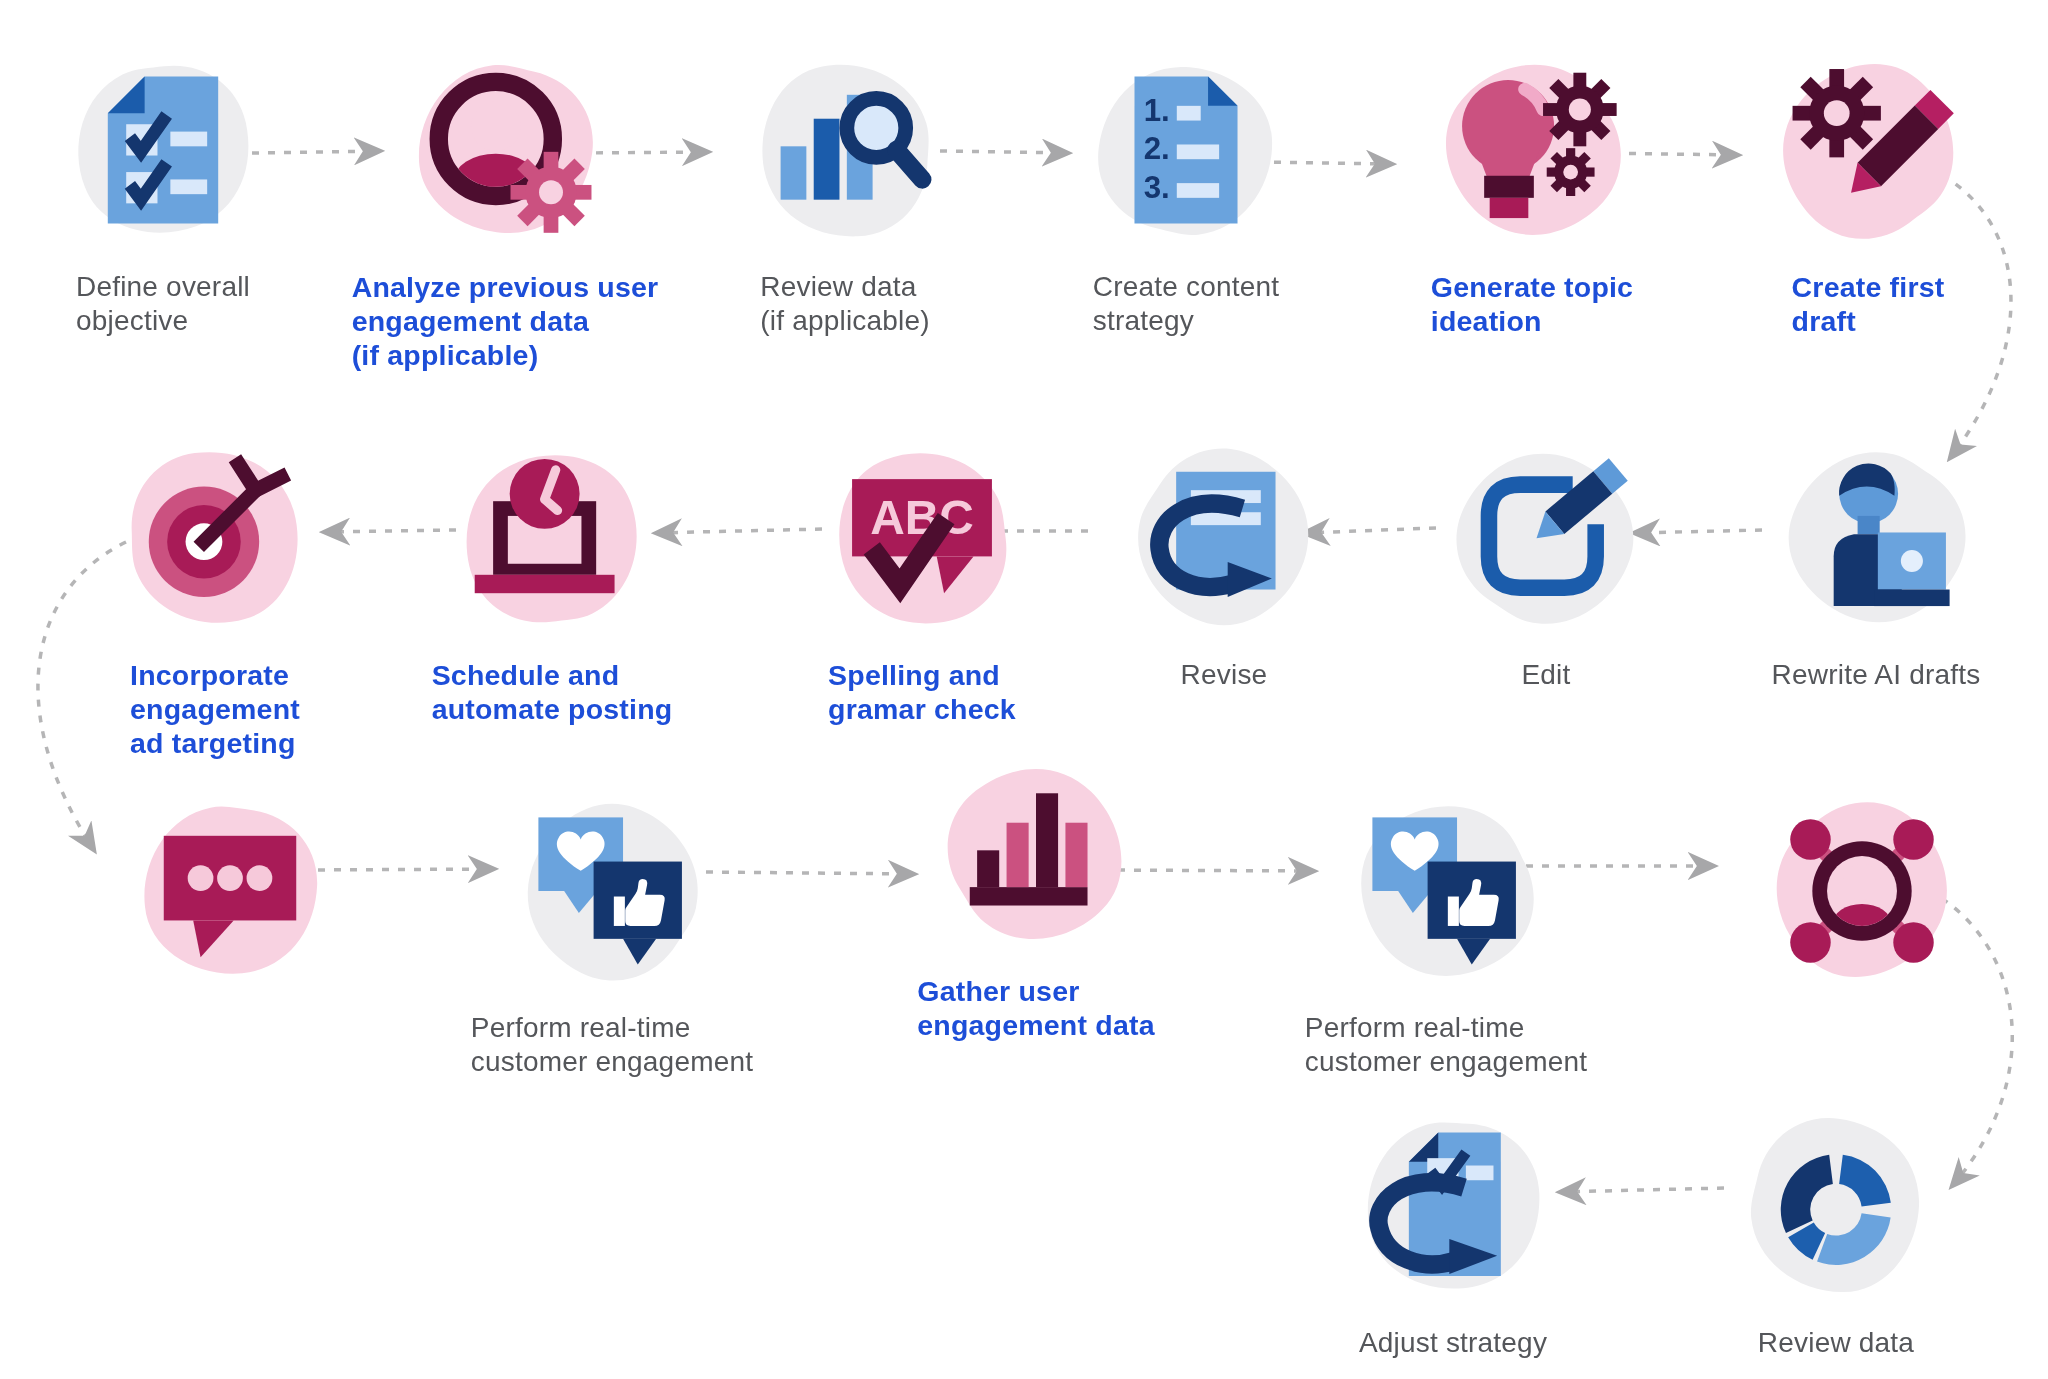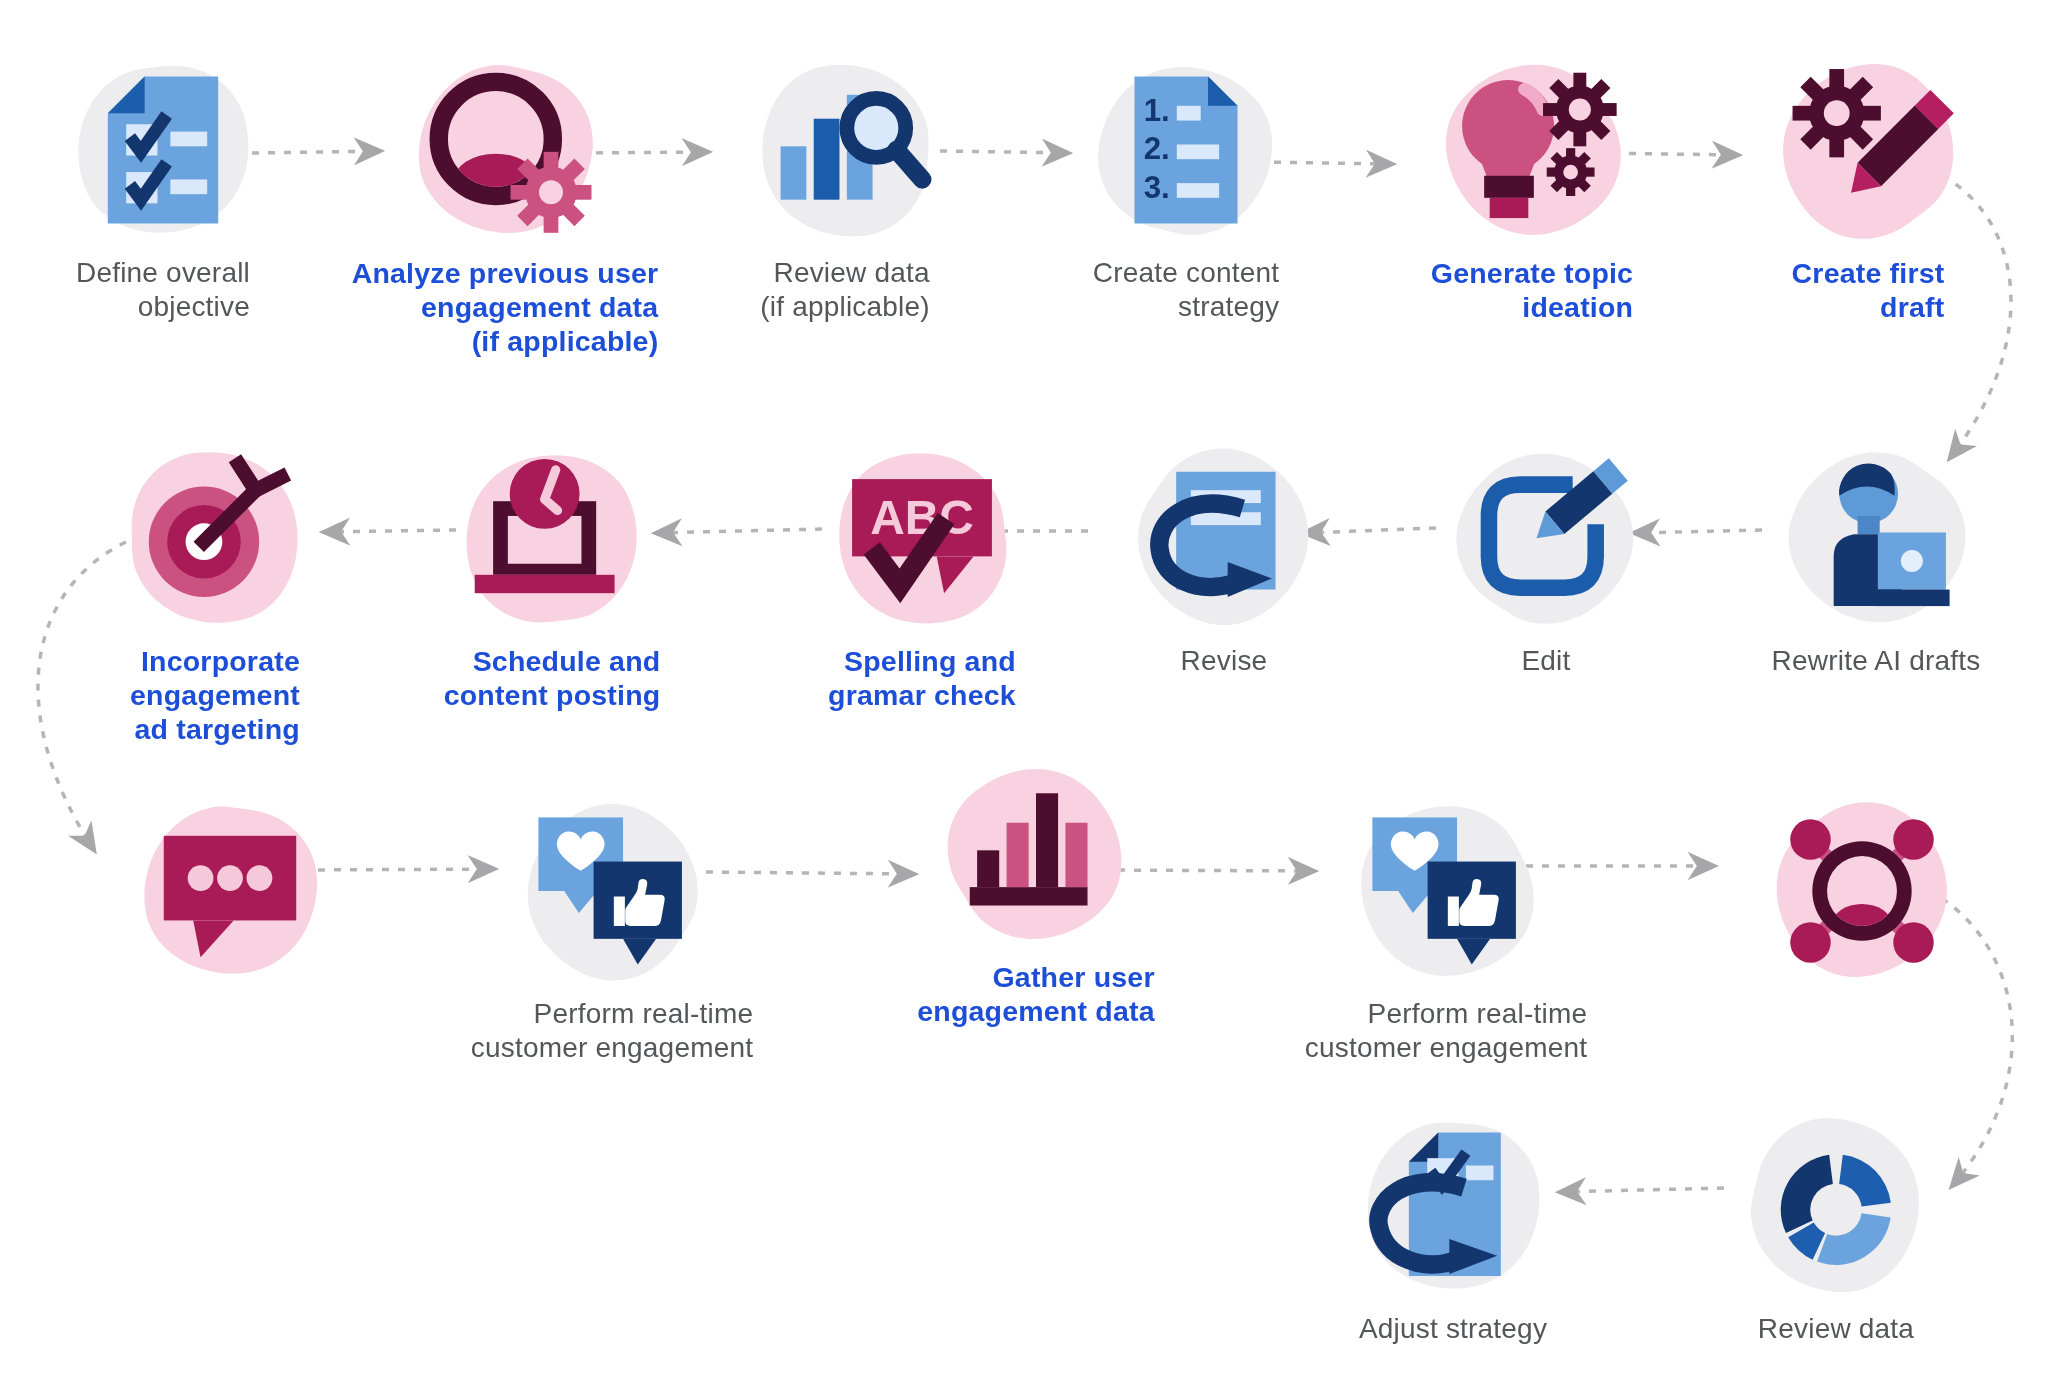--- a/index.html
+++ b/index.html
@@ -2,21 +2,21 @@
 <html><head>
 <meta charset="utf-8">
 <style>
   html,body{margin:0;padding:0;background:#fff;}
   #canvas{position:relative;width:2048px;height:1379px;background:#fff;overflow:hidden;
           font-family:"Liberation Sans","DejaVu Sans",sans-serif;}
   #connectors{position:absolute;left:0;top:0;z-index:1;}
   .step{position:absolute;display:flex;flex-direction:column;align-items:center;
         transform:translateX(-50%);width:400px;z-index:2;}
   .blob-svg{width:196px;height:184px;overflow:visible;display:block;}
-  .label{margin-top:14px;text-align:right;white-space:pre-line;line-height:1.2;
+  .label{margin-top:28px;text-align:left;white-space:pre-line;line-height:1.2;
          font-size:28px;color:#54565a;font-weight:500;letter-spacing:.2px;}
   .label.em{color:#1d4ed8;font-weight:700;font-size:28.5px;}
   svg text{font-family:"Liberation Sans","DejaVu Sans",sans-serif;}
 </style>
 </head>
 <body>
 
 <div id="canvas">
 
   <svg id="connectors" width="2048" height="1379" viewBox="0 0 2048 1379">
@@ -239,21 +239,21 @@
   <div class="step" style="left:552px;top:446px">
     <svg class="blob-svg" viewBox="0 0 100 100">
       <path fill="#f8d2e1" transform="rotate(180 50 50)" d="M50.5 4.5 C70 2 90 13 95 35 C100 58 92 82 68 91.5 C45 100 16 93 7.5 70 C-1 48 6 20 28 9 C35 5.5 43 5.5 50.5 4.5 Z"></path>
       <rect x="18" y="30" width="56" height="40" fill="#4d0d2f"></rect>
       <rect x="26" y="38" width="40" height="26" fill="#f8d2e1"></rect>
       <rect x="8" y="70" width="76" height="10" fill="#a81b57"></rect>
       <circle cx="46" cy="26" r="19" fill="#a81b57"></circle>
       <path d="M46 29 L52 13 M46 29 L53 35" fill="none" stroke="#f6c9da" stroke-width="5" stroke-linecap="round"></path>
     </svg>
     <div class="label em">Schedule and
-content posting</div>
+automate posting</div>
   </div>
 
   <div class="step" style="left:215px;top:446px">
     <svg class="blob-svg" viewBox="0 0 100 100">
       <path fill="#f8d2e1" transform="rotate(275 50 50)" d="M50.5 4.5 C70 2 90 13 95 35 C100 58 92 82 68 91.5 C45 100 16 93 7.5 70 C-1 48 6 20 28 9 C35 5.5 43 5.5 50.5 4.5 Z"></path>
       <circle cx="44" cy="52" r="30" fill="#cb5180"></circle>
       <circle cx="44" cy="52" r="20" fill="#a81b57"></circle>
       <circle cx="44" cy="52" r="10" fill="#ffffff"></circle>
       <path d="M44 52 L72 24" stroke="#4d0d2f" stroke-width="8" stroke-linecap="square"></path>
       <path d="M72 24 L63 10 M72 24 L86 17" stroke="#4d0d2f" stroke-width="8" stroke-linecap="square"></path>

